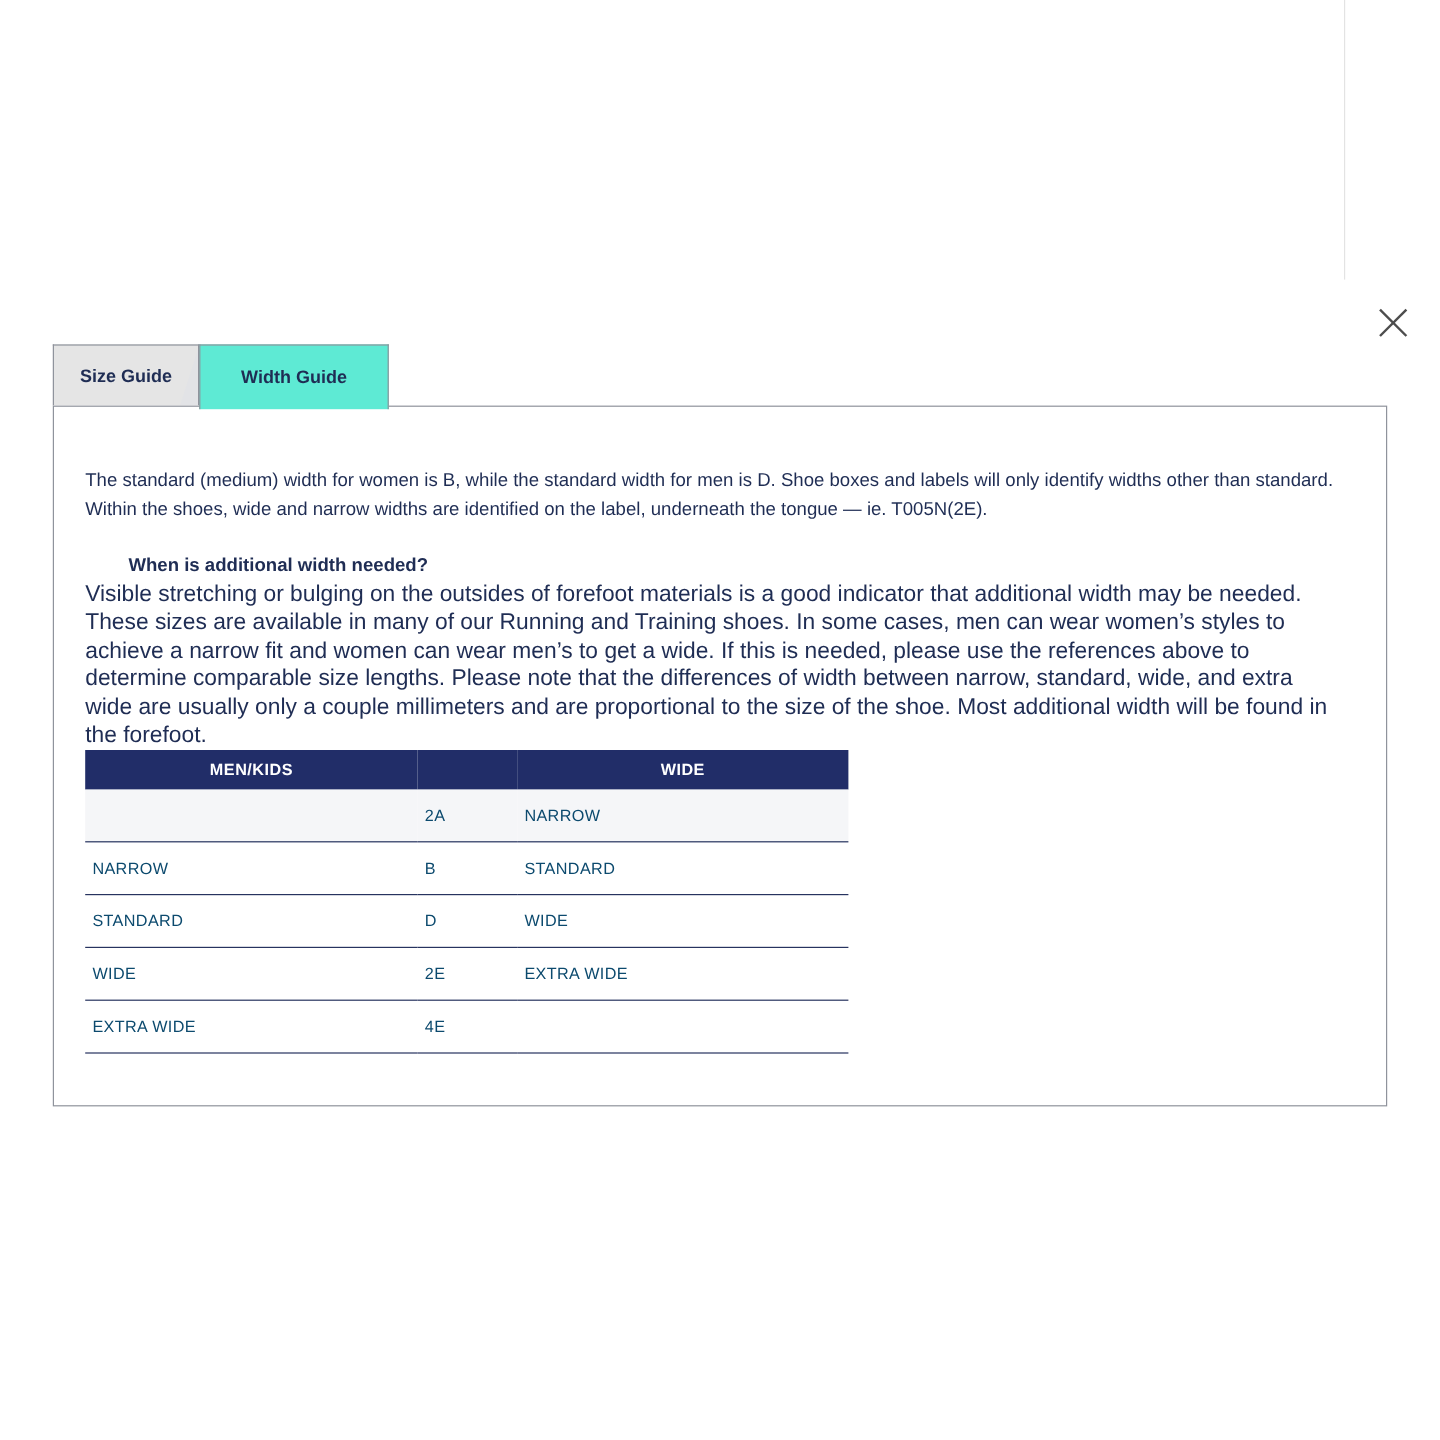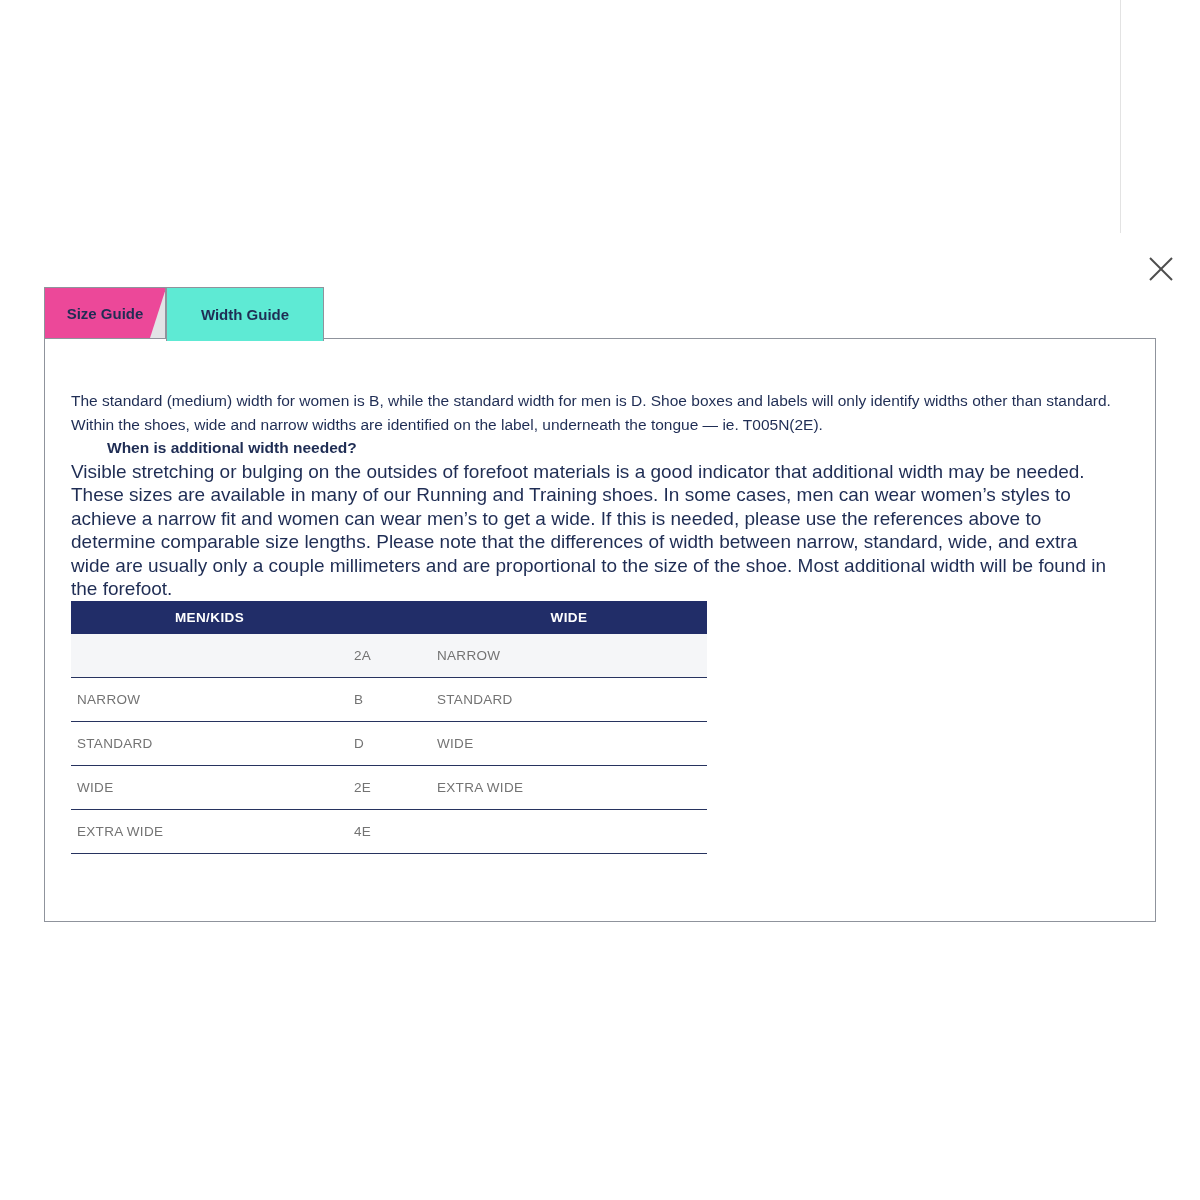--- a/index.html
+++ b/index.html
@@ -40,21 +40,21 @@
     font-size: 15px;
     font-weight: bold;
     color: #1f2d54;
     border: 1px solid #8f939c;
     cursor: pointer;
     white-space: nowrap;
   }
   .tab-inactive {
     left: 44px;
     width: 122px;
-    background: #ec4899;
+    background: #e5e5e5;
     z-index: 1;
     border-bottom: none;
     overflow: hidden;
   }
   .tab-inactive::after {
     
     content: "";
     position: absolute;
     right: -1px; bottom: 0;
     width: 0; height: 0;
@@ -77,20 +77,21 @@
     width: 1112px; height: 584px;
     background: #ffffff;
     border: 1px solid #8f939c;
     padding: 50px 26px 0 26px;
     z-index: 2;
   }
 
   .intro {
     font-size: 15.5px;
     line-height: 23.5px;
+    margin-bottom: 24px;
     max-width: 1046px;
   }
   .question-heading {
     font-size: 15.5px;
     line-height: 23.5px;
     font-weight: bold;
     margin-left: 36px;
   }
   .answer {
     font-size: 19px;
@@ -112,21 +113,21 @@
     color: #ffffff;
     font-size: 13.5px;
     font-weight: bold;
     letter-spacing: 0.4px;
     height: 33px;
     text-align: center;
   }
   table.width-table td {
     height: 44px;
     font-size: 13.5px;
-    color: #737373;
+    color: #0c4a6e;
     letter-spacing: 0.3px;
     padding-left: 6px;
     text-align: left;
     border-bottom: 1px solid #27335f;
     vertical-align: middle;
   }
   table.width-table tbody tr.alt { background: #f5f6f8; }
 </style>
 </head>
 <body>

